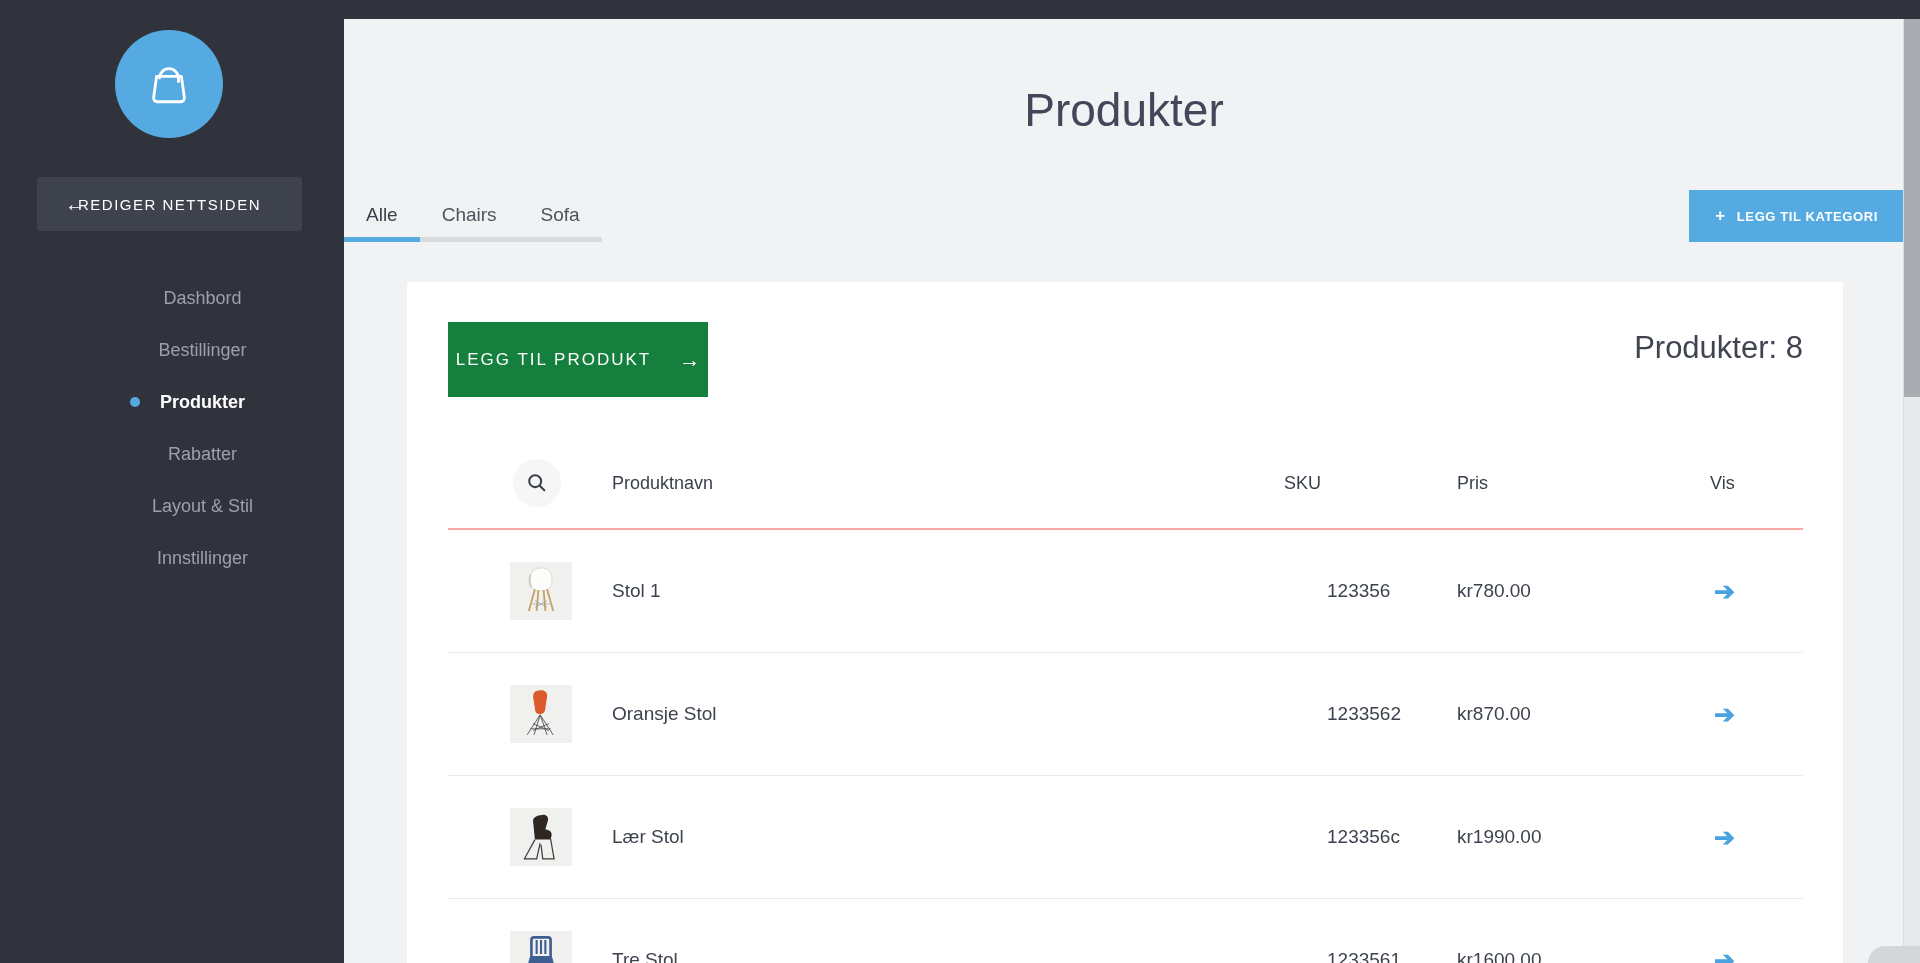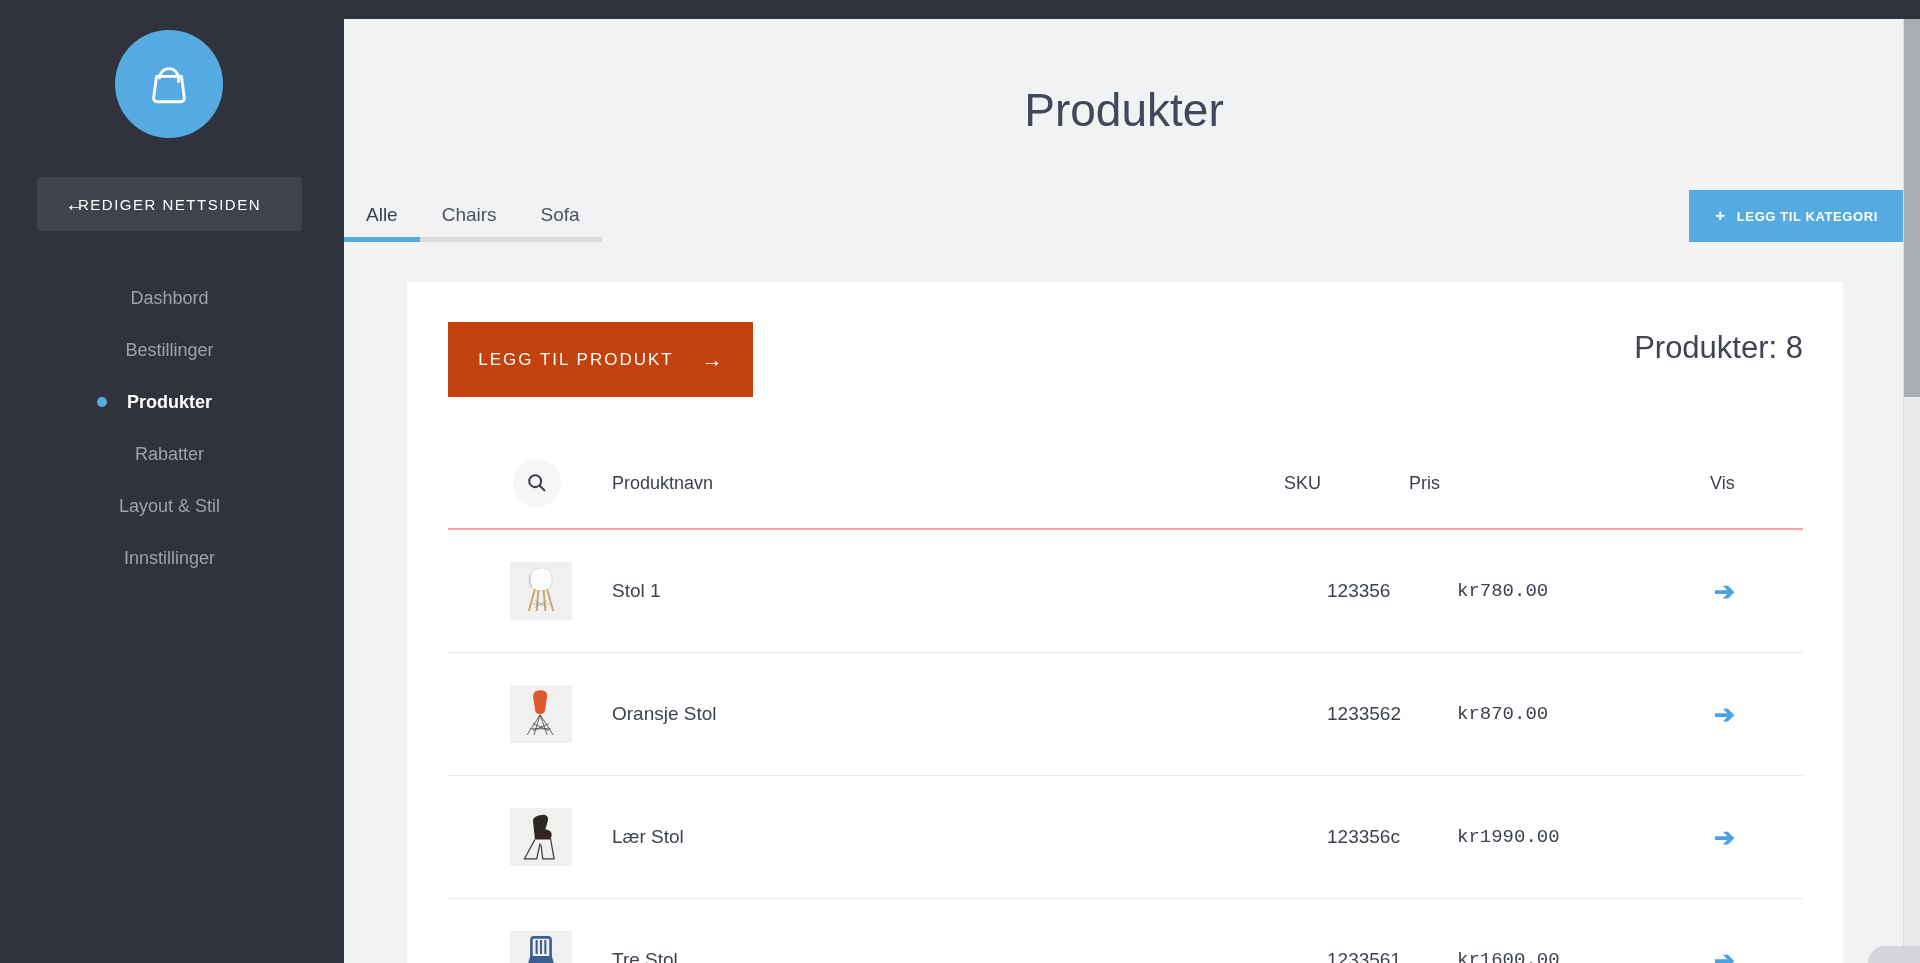--- a/index.html
+++ b/index.html
@@ -12,55 +12,55 @@
   
   .topbar{position:absolute;left:0;top:0;width:1920px;height:19px;background:#30333c;z-index:5;}
   
   .sidebar{position:absolute;left:0;top:0;width:344px;height:963px;background:#30333c;z-index:6;}
   .logo{position:absolute;left:115px;top:30px;width:108px;height:108px;border-radius:50%;
         background:#55aae1;display:flex;align-items:center;justify-content:center;}
   .edit-btn{position:absolute;left:37px;top:177px;width:265px;height:54px;background:#3e434d;
         border:none;border-radius:3px;color:#fff;display:flex;align-items:center;justify-content:center;
         font-family:inherit;font-size:15px;letter-spacing:1.5px;cursor:pointer;}
   .edit-btn .back-arrow{position:absolute;left:28px;font-size:20px;letter-spacing:0;}
-  .nav{position:absolute;left:0;top:272px;width:339px;}
+  .nav{position:absolute;left:0;top:272px;width:339px;padding-left:33px;}
   .nav-item{position:relative;height:52px;display:flex;align-items:center;justify-content:center;
         color:#9ba0ab;font-size:18px;cursor:pointer;}
   .nav-item .dot{display:none;position:absolute;left:97px;top:50%;margin-top:-5px;width:10px;height:10px;
         border-radius:50%;background:#55aae1;}
   .nav-item.active{color:#ffffff;font-weight:bold;}
   .nav-item.active .dot{display:block;}
   
   .main{position:absolute;left:344px;top:19px;width:1560px;height:944px;background:#f1f2f4;}
   .page-title{margin:0;padding-top:66px;text-align:center;font-size:46px;font-weight:300;color:#42475a;line-height:1.1;}
   .tabs-row{position:absolute;left:0;top:171px;width:100%;height:52px;display:flex;justify-content:space-between;align-items:flex-end;}
   .tabs{display:flex;align-items:flex-end;}
   .tab{padding:0 22px 11px 22px;font-size:19px;color:#4d525e;border-bottom:5px solid #d8dadb;cursor:pointer;}
   .tab.active{color:#3a3f4b;border-bottom-color:#55aae1;}
   .add-cat-btn{height:52px;padding:0 26px;border:none;background:#55aae1;color:#fff;
         font-family:inherit;font-size:13px;font-weight:bold;letter-spacing:0.6px;display:flex;align-items:center;gap:11px;cursor:pointer;}
   .add-cat-btn .plus{font-size:17px;font-weight:bold;}
   
   .card{position:absolute;left:63px;top:263px;width:1436px;height:710px;background:#ffffff;}
-  .add-product-btn{position:absolute;left:41px;top:40px;width:305px;height:75px;border:none;background:#c2410c;
+  .add-product-btn{position:absolute;left:41px;top:40px;width:260px;height:75px;border:none;background:#15803d;
         color:#fff;font-family:inherit;font-size:17px;letter-spacing:2px;display:flex;align-items:center;justify-content:center;gap:28px;cursor:pointer;}
   .add-product-btn .fwd-arrow{font-size:21px;letter-spacing:0;}
   .count{position:absolute;right:40px;top:48px;font-size:31px;color:#3f4450;}
   
   .table{position:absolute;left:41px;top:155px;width:1355px;}
   .thead{position:relative;height:91px;border-bottom:2px solid #fca5a5;}
   .search-circle{position:absolute;left:65px;top:22px;width:48px;height:48px;border-radius:50%;
         background:#f6f6f7;display:flex;align-items:center;justify-content:center;cursor:pointer;}
   .th{position:absolute;top:50%;transform:translateY(-50%);font-size:18px;color:#3a3f4a;}
-  .th-name{left:164px;} .th-sku{left:836px;} .th-price{left:961px;} .th-vis{left:1262px;}
+  .th-name{left:164px;} .th-sku{left:836px;} .th-price{left:1009px;} .th-vis{left:1262px;}
   .trow{position:relative;height:122px;border-bottom:1px solid #e9eaeb;}
   .thumb{position:absolute;left:62px;top:32px;width:62px;height:58px;background:#f0f0ee;
         display:flex;align-items:center;justify-content:center;}
   .cell{position:absolute;top:50%;transform:translateY(-50%);font-size:19px;color:#3d434e;}
-  .c-name{left:164px;} .c-sku{left:879px;} .c-price{left:1009px;font-family:Liberation Mono, monospace;}
+  .c-name{left:164px;} .c-sku{left:879px;} .c-price{left:1009px;}
   .view-arrow{position:absolute;left:1266px;top:50%;transform:translateY(-50%);
         font-size:25px;font-weight:bold;color:#4aa3e0;cursor:pointer;}
   
   .scrollbar{position:absolute;right:0;top:19px;width:16px;height:944px;background:#e7e9eb;border-left:1px solid #d9dbde;z-index:7;}
   .scroll-thumb{position:absolute;left:0;top:0;width:100%;height:378px;background:#a9acb0;}
   .screen-corner{position:absolute;right:0;bottom:0;width:52px;height:17px;background:#d4d6d9;
         border-top-left-radius:17px;z-index:8;}
 </style>
 </head>
 <body>

